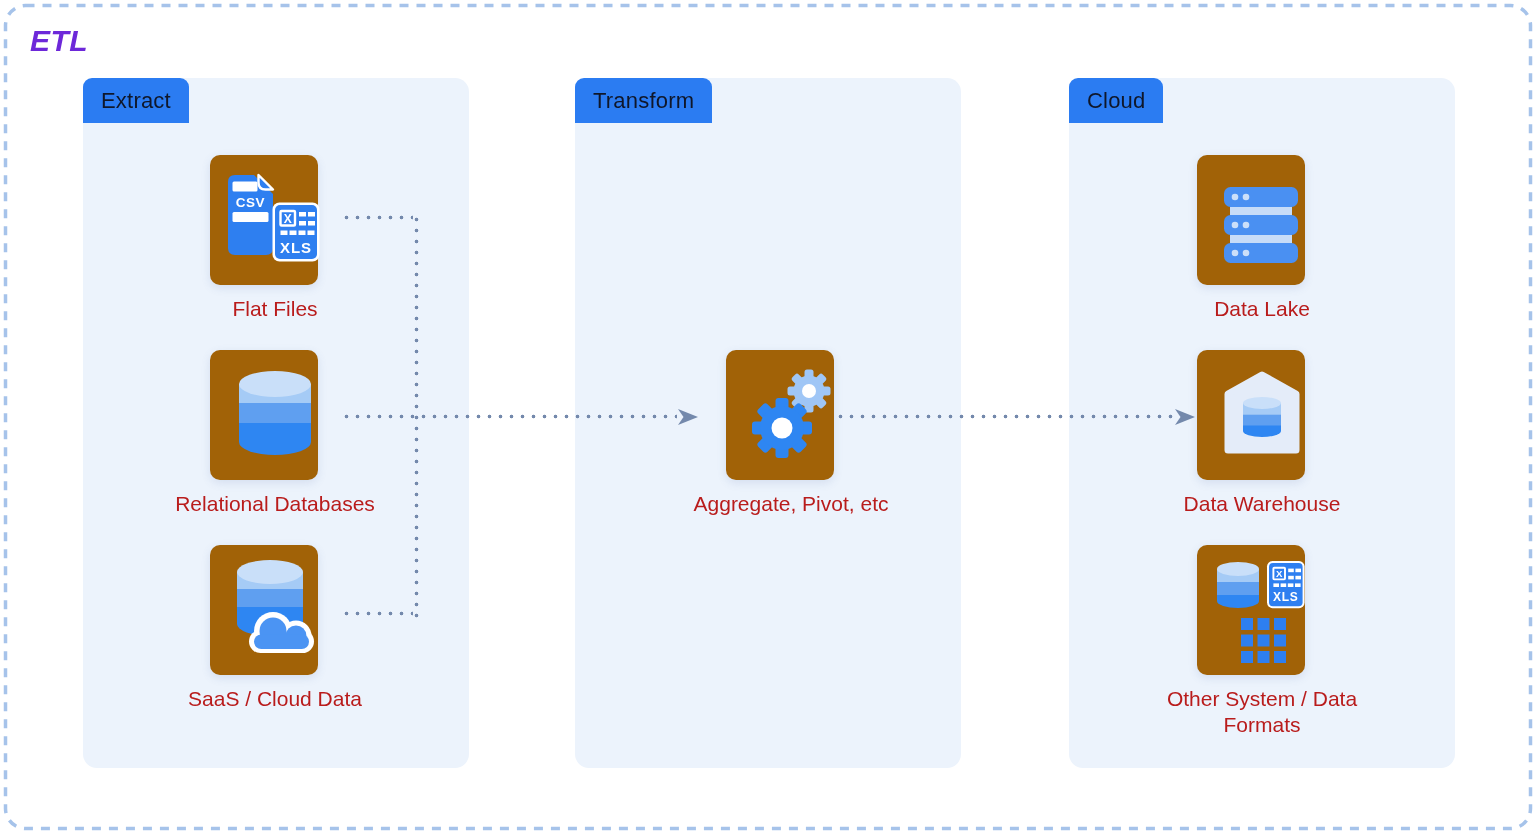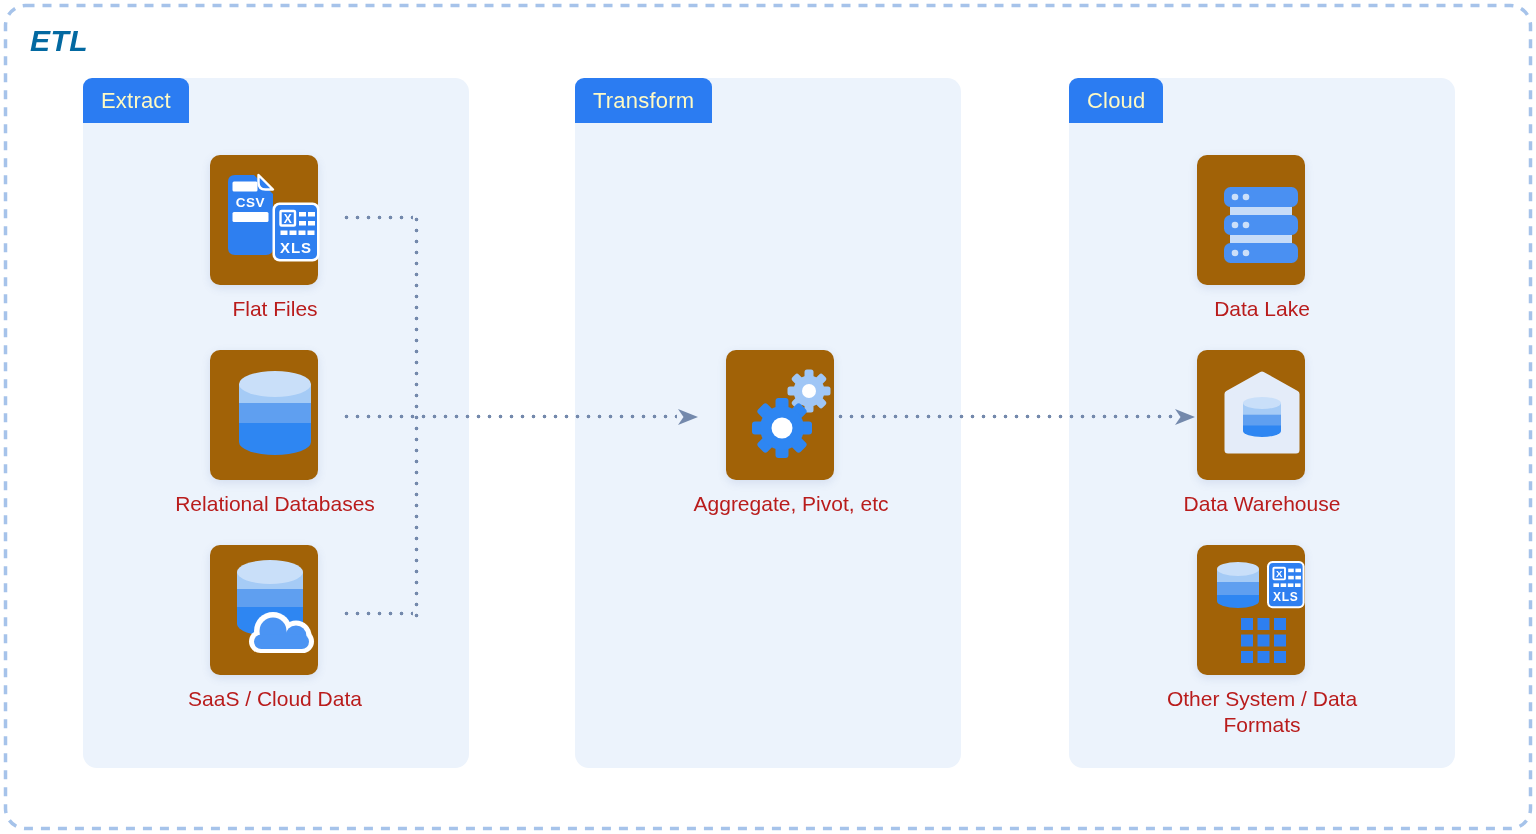--- a/index.html
+++ b/index.html
@@ -3,29 +3,29 @@
 <meta charset="utf-8">
 <style>
   * { margin:0; padding:0; box-sizing:border-box; }
   html,body { background:#fff; }
   body { font-family:"Liberation Sans", sans-serif; }
   .canvas { position:relative; width:1536px; height:834px; background:#fff; overflow:hidden; }
 
   .frame-svg { position:absolute; left:0; top:0; }
 
   .diagram-title { position:absolute; left:30px; top:24px; font-size:30px; font-weight:700;
-                   font-style:italic; color:#0369a1; letter-spacing:.5px; }
+                   font-style:italic; color:#6d28d9; letter-spacing:.5px; }
 
   .col { position:absolute; top:78px; width:386px; height:690px; background:#ECF3FC; border-radius:14px; }
   #col-extract   { left:83px;  }
   #col-transform { left:575px;padding-left:27px; }
   #col-load      { left:1069px;}
 
   .badge { position:absolute; left:0; top:0; height:45px; line-height:45px; padding:0 18px;
-           background:#2B7CF2; color:#fef9c3; font-size:22px; border-radius:9px 9px 0 0;
+           background:#2B7CF2; color:#0f172a; font-size:22px; border-radius:9px 9px 0 0;
            letter-spacing:.2px; }
 
   .node { position:absolute; width:130px; }
   #n-flat  { left:210px;  top:155px; }
   #n-rel   { left:210px;  top:350px; }
   #n-saas  { left:210px;  top:545px; }
   #n-gear  { left:726px;  top:350px; }
   #n-lake  { left:1197px; top:155px; }
   #n-wh    { left:1197px; top:350px; }
   #n-other { left:1197px; top:545px; }

